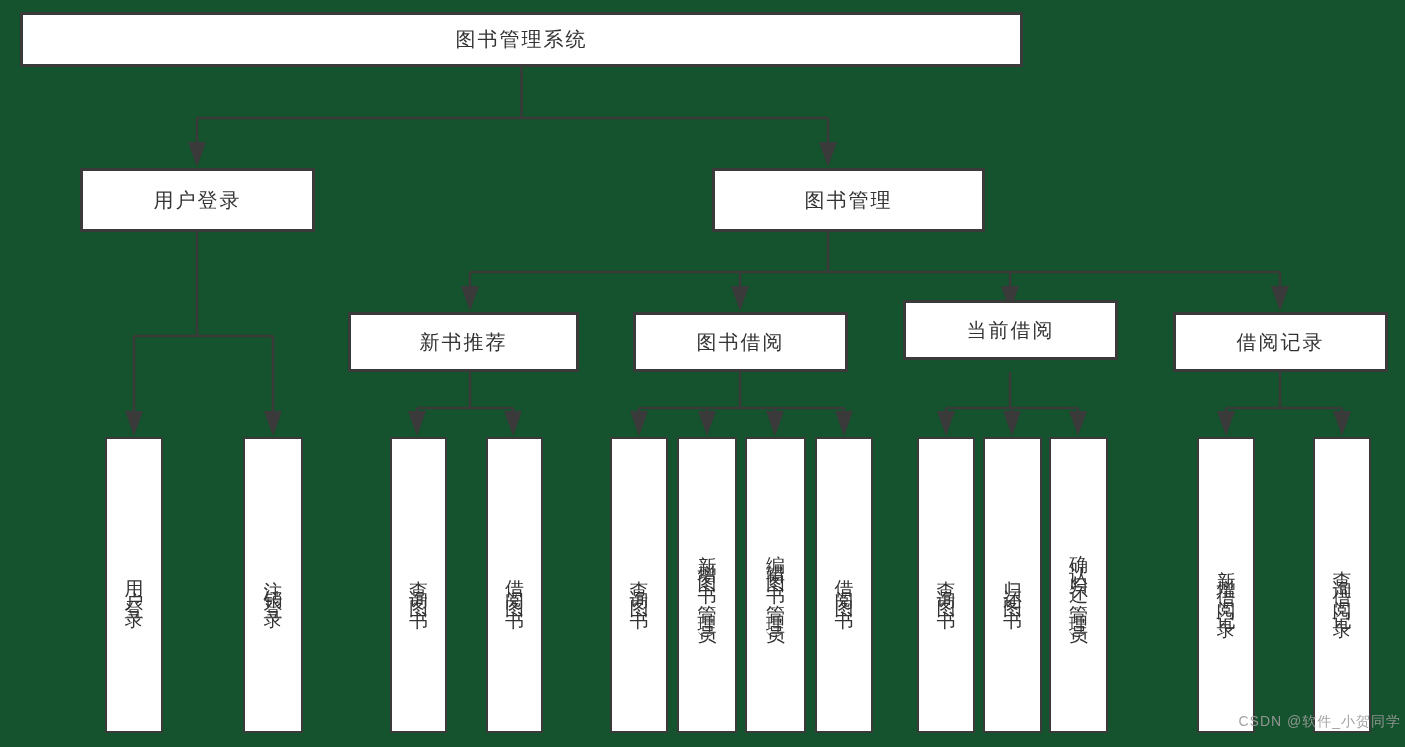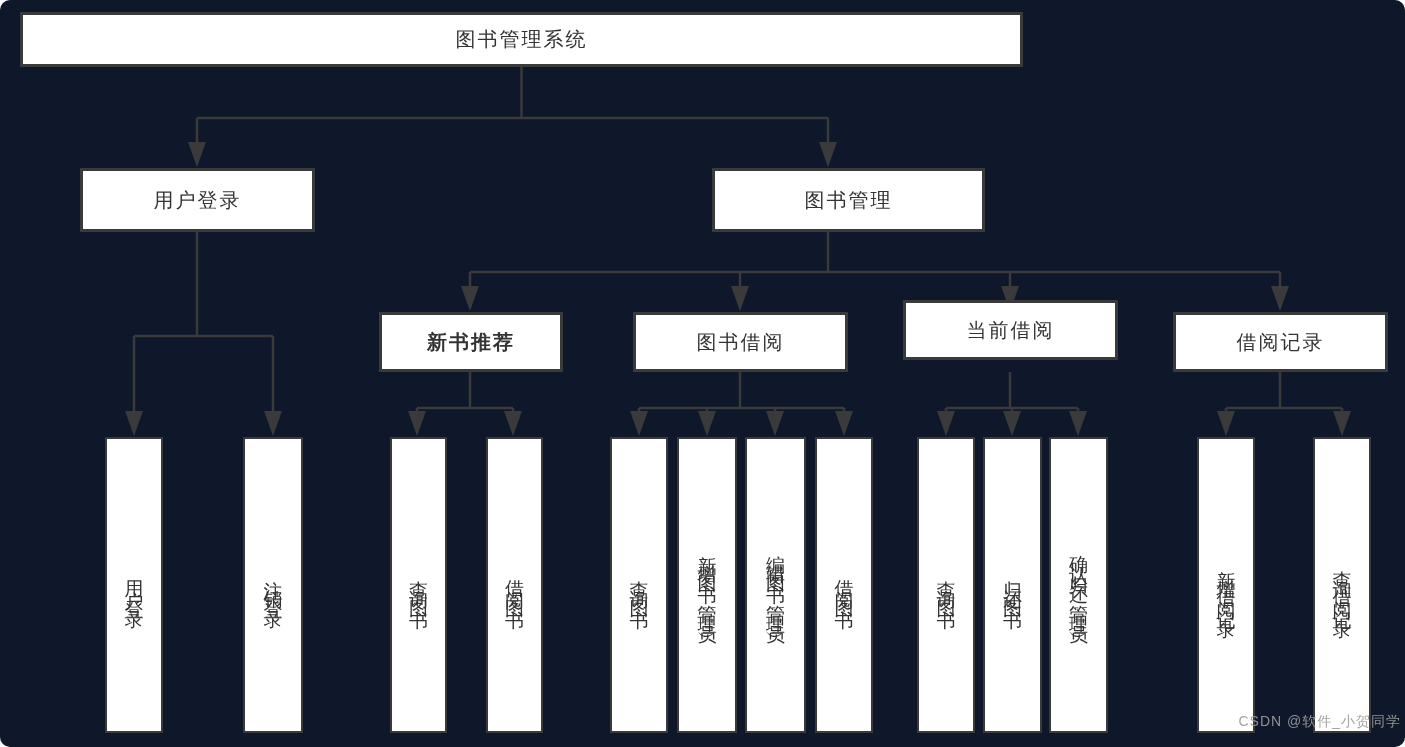--- a/index.html
+++ b/index.html
@@ -1,18 +1,18 @@
 <!DOCTYPE html>
 <html><head>
 <meta charset="utf-8">
 <style>
   html,body { margin:0; padding:0; background:#ffffff; }
   .canvas {
-    position:relative; width:1405px; height:747px; background:#0f172a;
-    font-family:"Liberation Sans", sans-serif; overflow:hidden;border-radius:10px;
+    position:relative; width:1405px; height:747px; background:#14532d;
+    font-family:"Liberation Sans", sans-serif; overflow:hidden;
   }
   svg.connectors { position:absolute; left:0; top:0; z-index:0; }
   .node {
     position:absolute; box-sizing:border-box; background:#ffffff;
     border:3px solid #3a3a3a; color:#333333;
     display:flex; align-items:center; justify-content:center;
     z-index:1; text-align:center;
   }
   .hnode { font-size:20px; letter-spacing:2px; }
   .vnode {
@@ -68,21 +68,21 @@
       <polygon points="1217,411 1235,411 1226,436"></polygon>
       <polygon points="1333,411 1351,411 1342,436"></polygon>
     </g>
   </svg>
 
   <div class="node hnode" style="left:20px; top:12px; width:1003px; height:55px;">图书管理系统</div>
 
   <div class="node hnode" style="left:80px; top:168px; width:235px; height:64px;">用户登录</div>
   <div class="node hnode" style="left:712px; top:168px; width:273px; height:64px;">图书管理</div>
 
-  <div class="node hnode" style="left:379px; top:312px; width:184px; height:60px;font-weight:bold;">新书推荐</div>
+  <div class="node hnode" style="left:348px; top:312px; width:231px; height:60px;">新书推荐</div>
   <div class="node hnode" style="left:633px; top:312px; width:215px; height:60px;">图书借阅</div>
   <div class="node hnode" style="left:903px; top:300px; width:215px; height:60px;">当前借阅</div>
   <div class="node hnode" style="left:1173px; top:312px; width:215px; height:60px;">借阅记录</div>
 
   <div class="node vnode" style="left:105px; top:437px; width:58px; height:296px;">用户登录</div>
   <div class="node vnode" style="left:243px; top:437px; width:60px; height:296px;">注销登录</div>
 
   <div class="node vnode" style="left:390px; top:437px; width:57px; height:296px;">查询图书</div>
   <div class="node vnode" style="left:486px; top:437px; width:57px; height:296px;">借阅图书</div>
 

